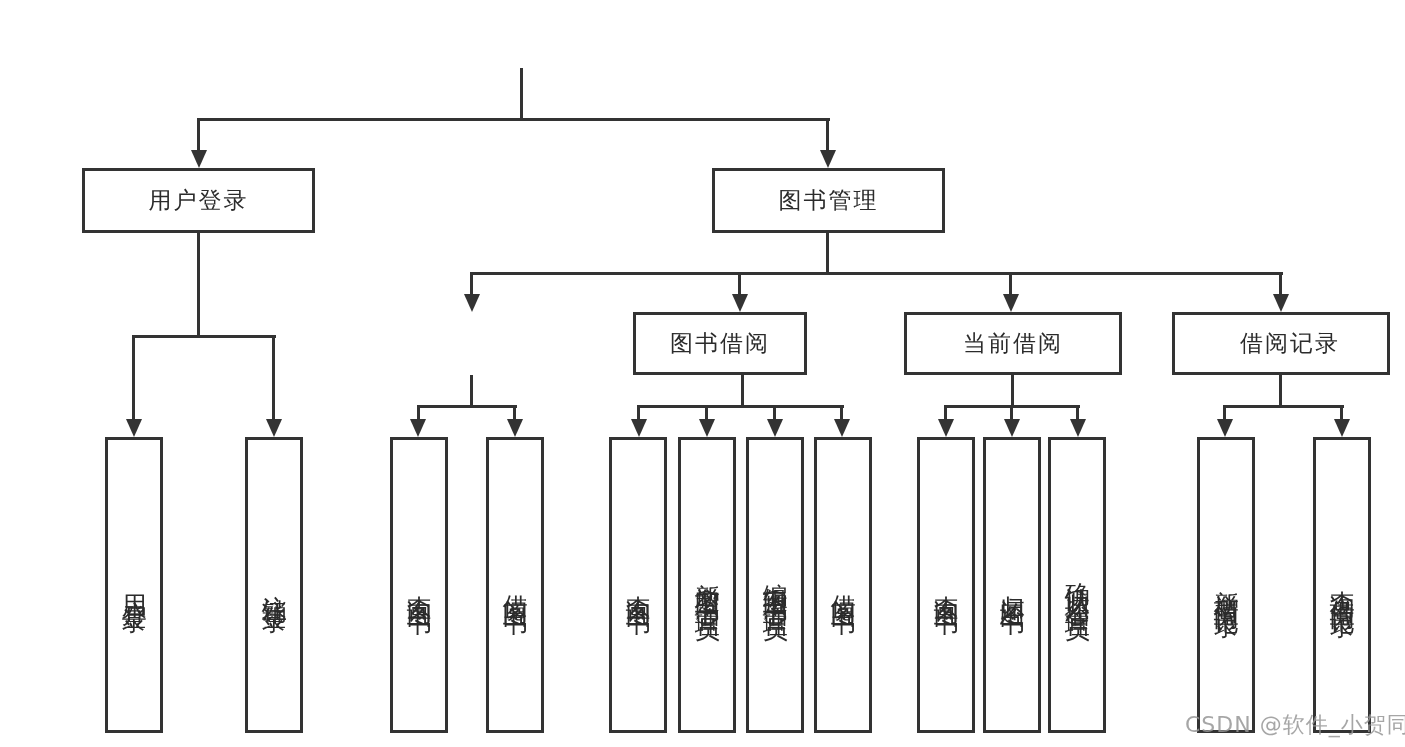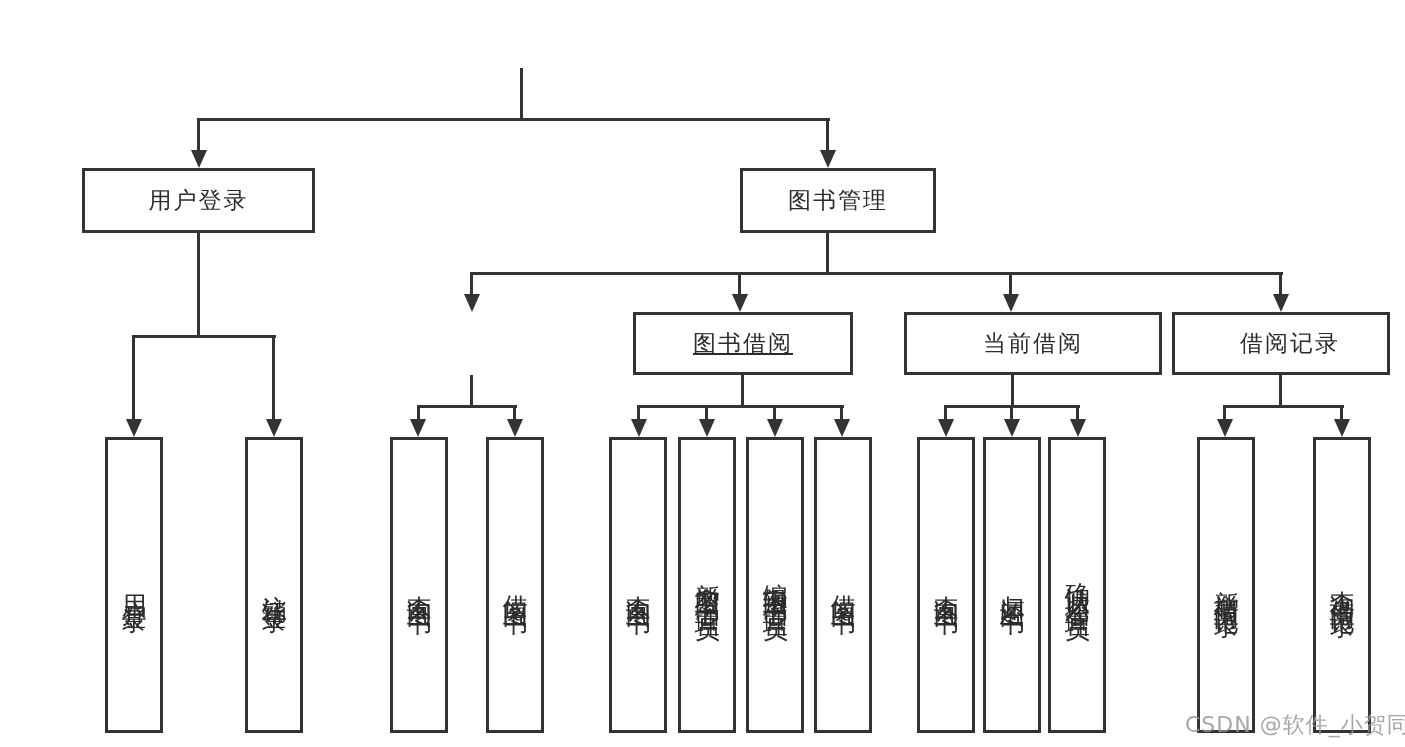--- a/index.html
+++ b/index.html
@@ -91,28 +91,28 @@
   <div class="hl" style="left:1223px; top:405px; width:121px;"></div>
   <div class="vl" style="left:1223px; top:405px; height:14px;"></div>
   <div class="ah" style="left:1217px; top:419px;"></div>
   <div class="vl" style="left:1340px; top:405px; height:14px;"></div>
   <div class="ah" style="left:1334px; top:419px;"></div>
 
 
   <div class="box h-node" style="left:82px; top:168px; width:233px; height:65px;">
     <span>用户登录</span>
   </div>
-  <div class="box h-node" style="left:740px; top:168px; width:196px; height:65px;">
+  <div class="box h-node" style="left:712px; top:168px; width:233px; height:65px;">
     <span>图书管理</span>
   </div>
 
-  <div class="box h-node" style="left:633px; top:312px; width:220px; height:63px;text-decoration:underline;">
+  <div class="box h-node" style="left:633px; top:312px; width:174px; height:63px;">
     <span>图书借阅</span>
   </div>
-  <div class="box h-node" style="left:904px; top:312px; width:258px; height:63px;">
+  <div class="box h-node" style="left:904px; top:312px; width:218px; height:63px;">
     <span>当前借阅</span>
   </div>
   <div class="box h-node" style="left:1172px; top:312px; width:218px; height:63px;padding-left:18px;">
     <span>借阅记录</span>
   </div>
 
   <div class="box leaf" style="left:105px;">
     <span>用户登录</span>
   </div>
   <div class="box leaf" style="left:245px;">

